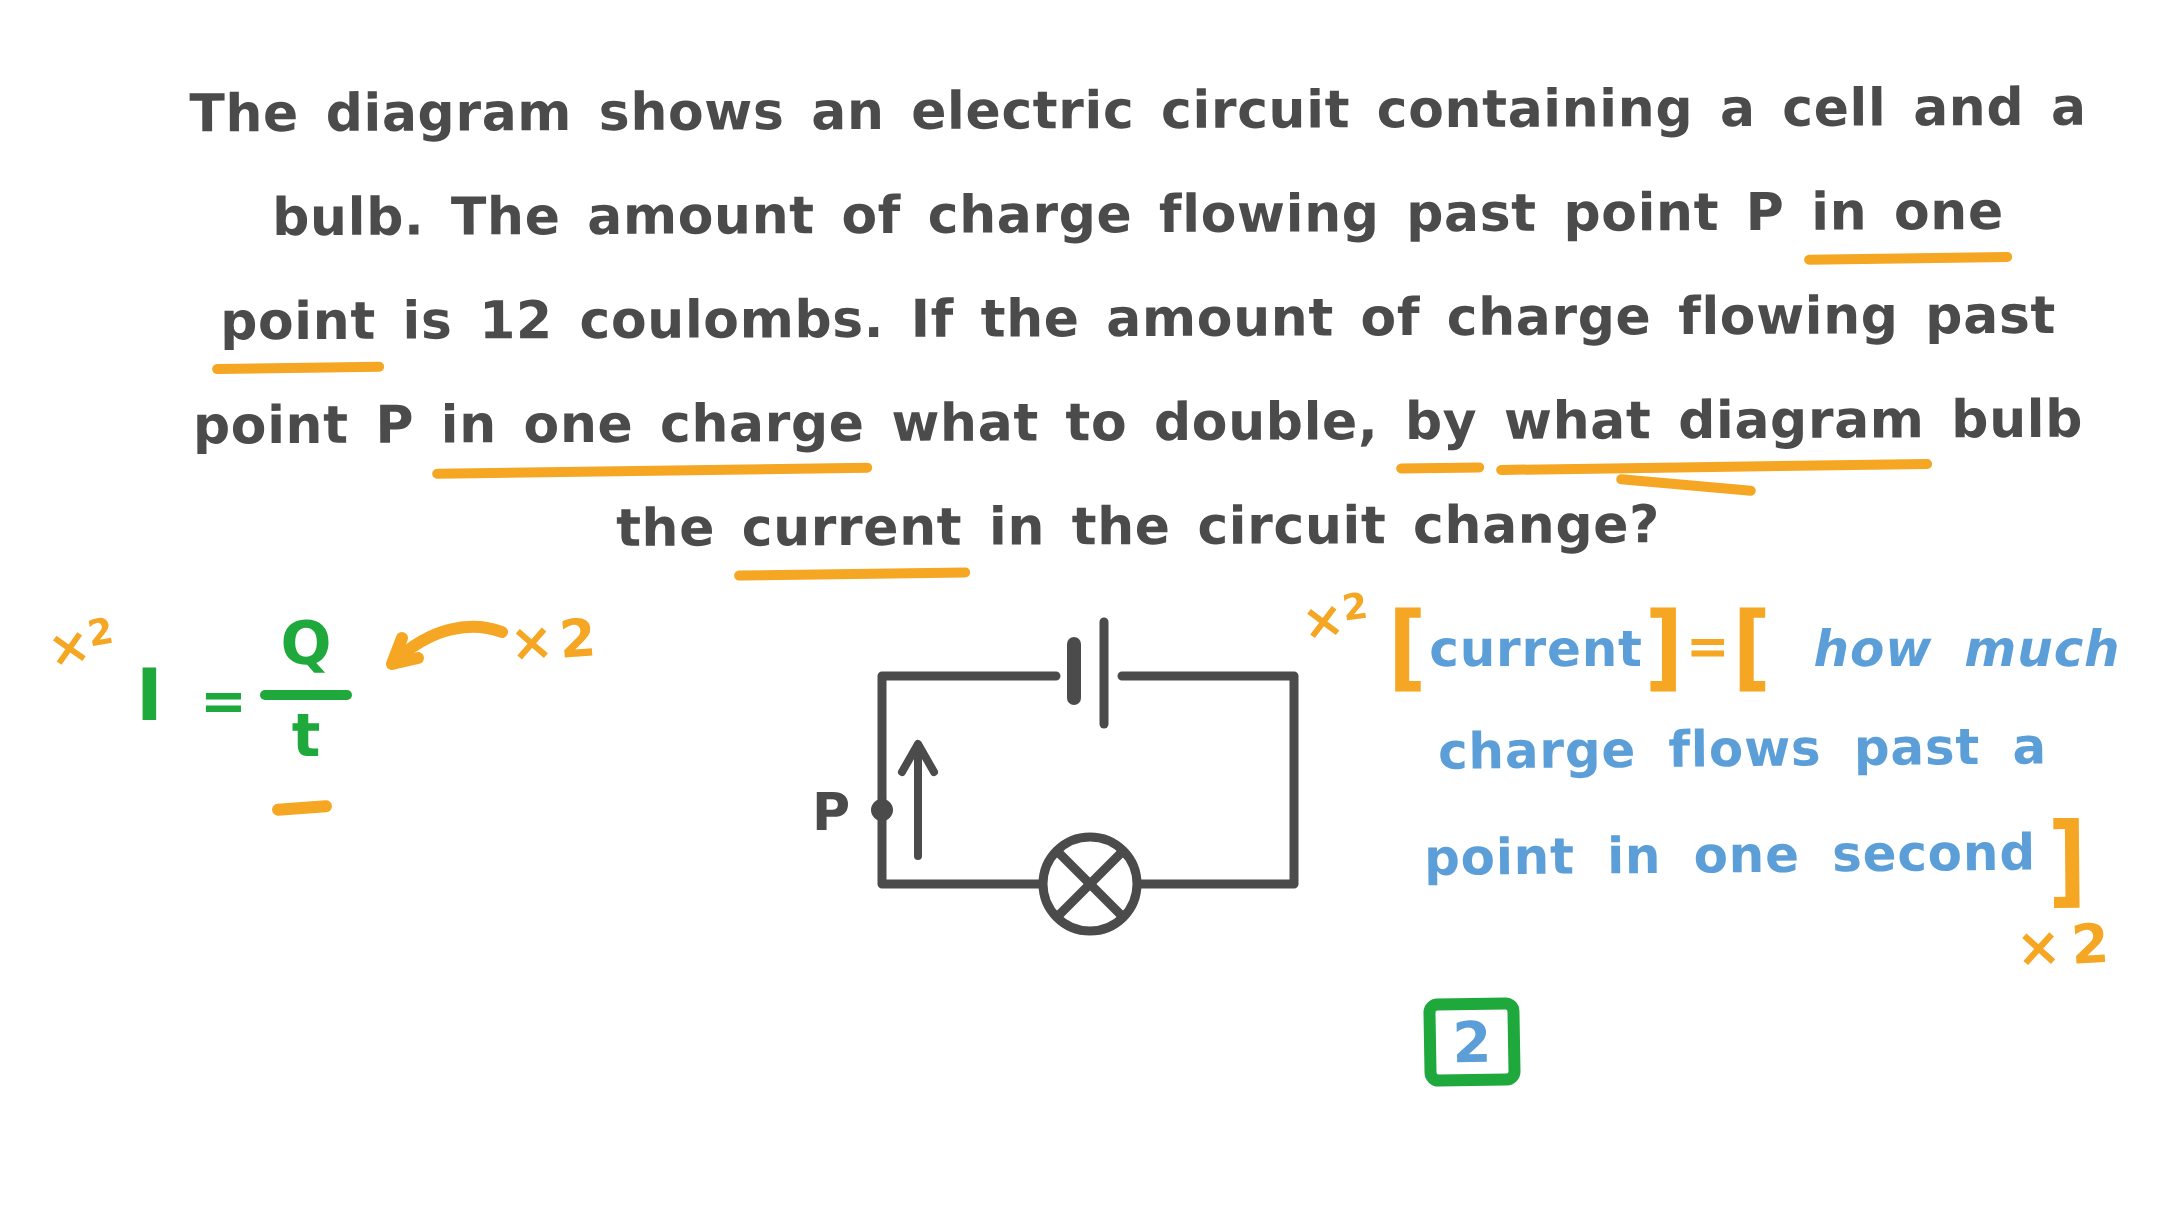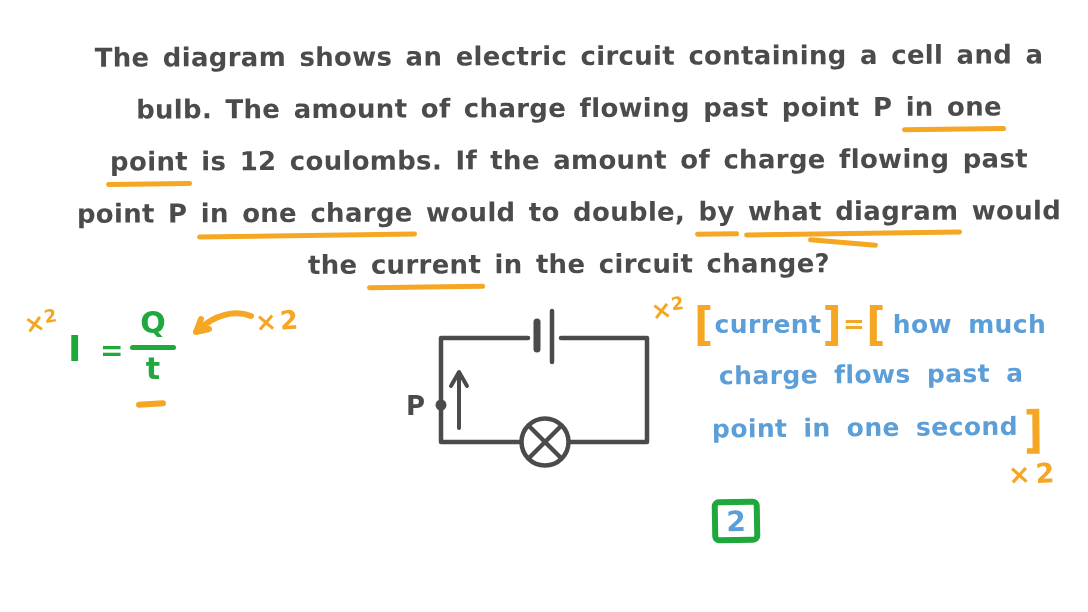--- a/index.html
+++ b/index.html
@@ -97,21 +97,21 @@
     transform:scaleY(1.12);
     font-weight:700;
   }
   .note-x2-top{
     position:absolute;left:651px;top:295px;
     color:var(--orange);font-size:25px;transform:rotate(-8deg);
   }
   .note-line1{left:694px;top:303px;display:flex;align-items:center;}
   .note-line1 .term{margin:0 1px;}
   .note-line1 .n-eq{color:var(--orange);font-size:26px;margin:0 1px;}
-  .note-line1 .def1{margin-left:7px;}
+  .note-line1 .def1{margin-left:21px;font-style:italic;}
   .note-line2{left:719px;top:360px;transform:rotate(-0.5deg);}
   .note-line3{left:712px;top:406px;display:flex;align-items:center;transform:rotate(-0.5deg);}
   .note-line3 .bracket{margin-left:6px;transform:scaleY(1.2) translateY(4px);}
   .note-x2-bottom{
     position:absolute;left:1008px;top:458px;
     color:var(--orange);font-size:27px;letter-spacing:5px;transform:rotate(-3deg);
   }
 
   
   .answer-box{
@@ -127,21 +127,21 @@
 </style>
 </head>
 <body>
 
 <div class="canvas">
 
   <div class="question">
       <div class="q-line"><span class="seg">The diagram shows an electric circuit containing a cell and a</span></div>
       <div class="q-line"><span class="seg">bulb. The amount of charge flowing past point P </span><span class="seg u">in one</span></div>
       <div class="q-line"><span class="seg u">point</span><span class="seg"> is 12 coulombs. If the amount of charge flowing past</span></div>
-      <div class="q-line"><span class="seg">point P </span><span class="seg u">in one charge</span><span class="seg"> would to double, </span><span class="seg u">by</span><span class="seg"> </span><span class="seg u">what diagram</span><span class="seg"> would</span></div>
+      <div class="q-line"><span class="seg">point P </span><span class="seg u">in one charge</span><span class="seg"> what to double, </span><span class="seg u">by</span><span class="seg"> </span><span class="seg u">what diagram</span><span class="seg"> bulb</span></div>
       <div class="q-line"><span class="seg">the </span><span class="seg u">current</span><span class="seg"> in the circuit change?</span></div>
     </div>
   <div class="emph-stroke"></div>
 
   <div class="formula">
     <span class="f-x2-left"><span>×</span><span class="sup">2</span></span>
     <span class="f-lhs">I</span>
     <span class="f-eq">=</span>
     <span class="frac">
       <span class="num">Q</span>

